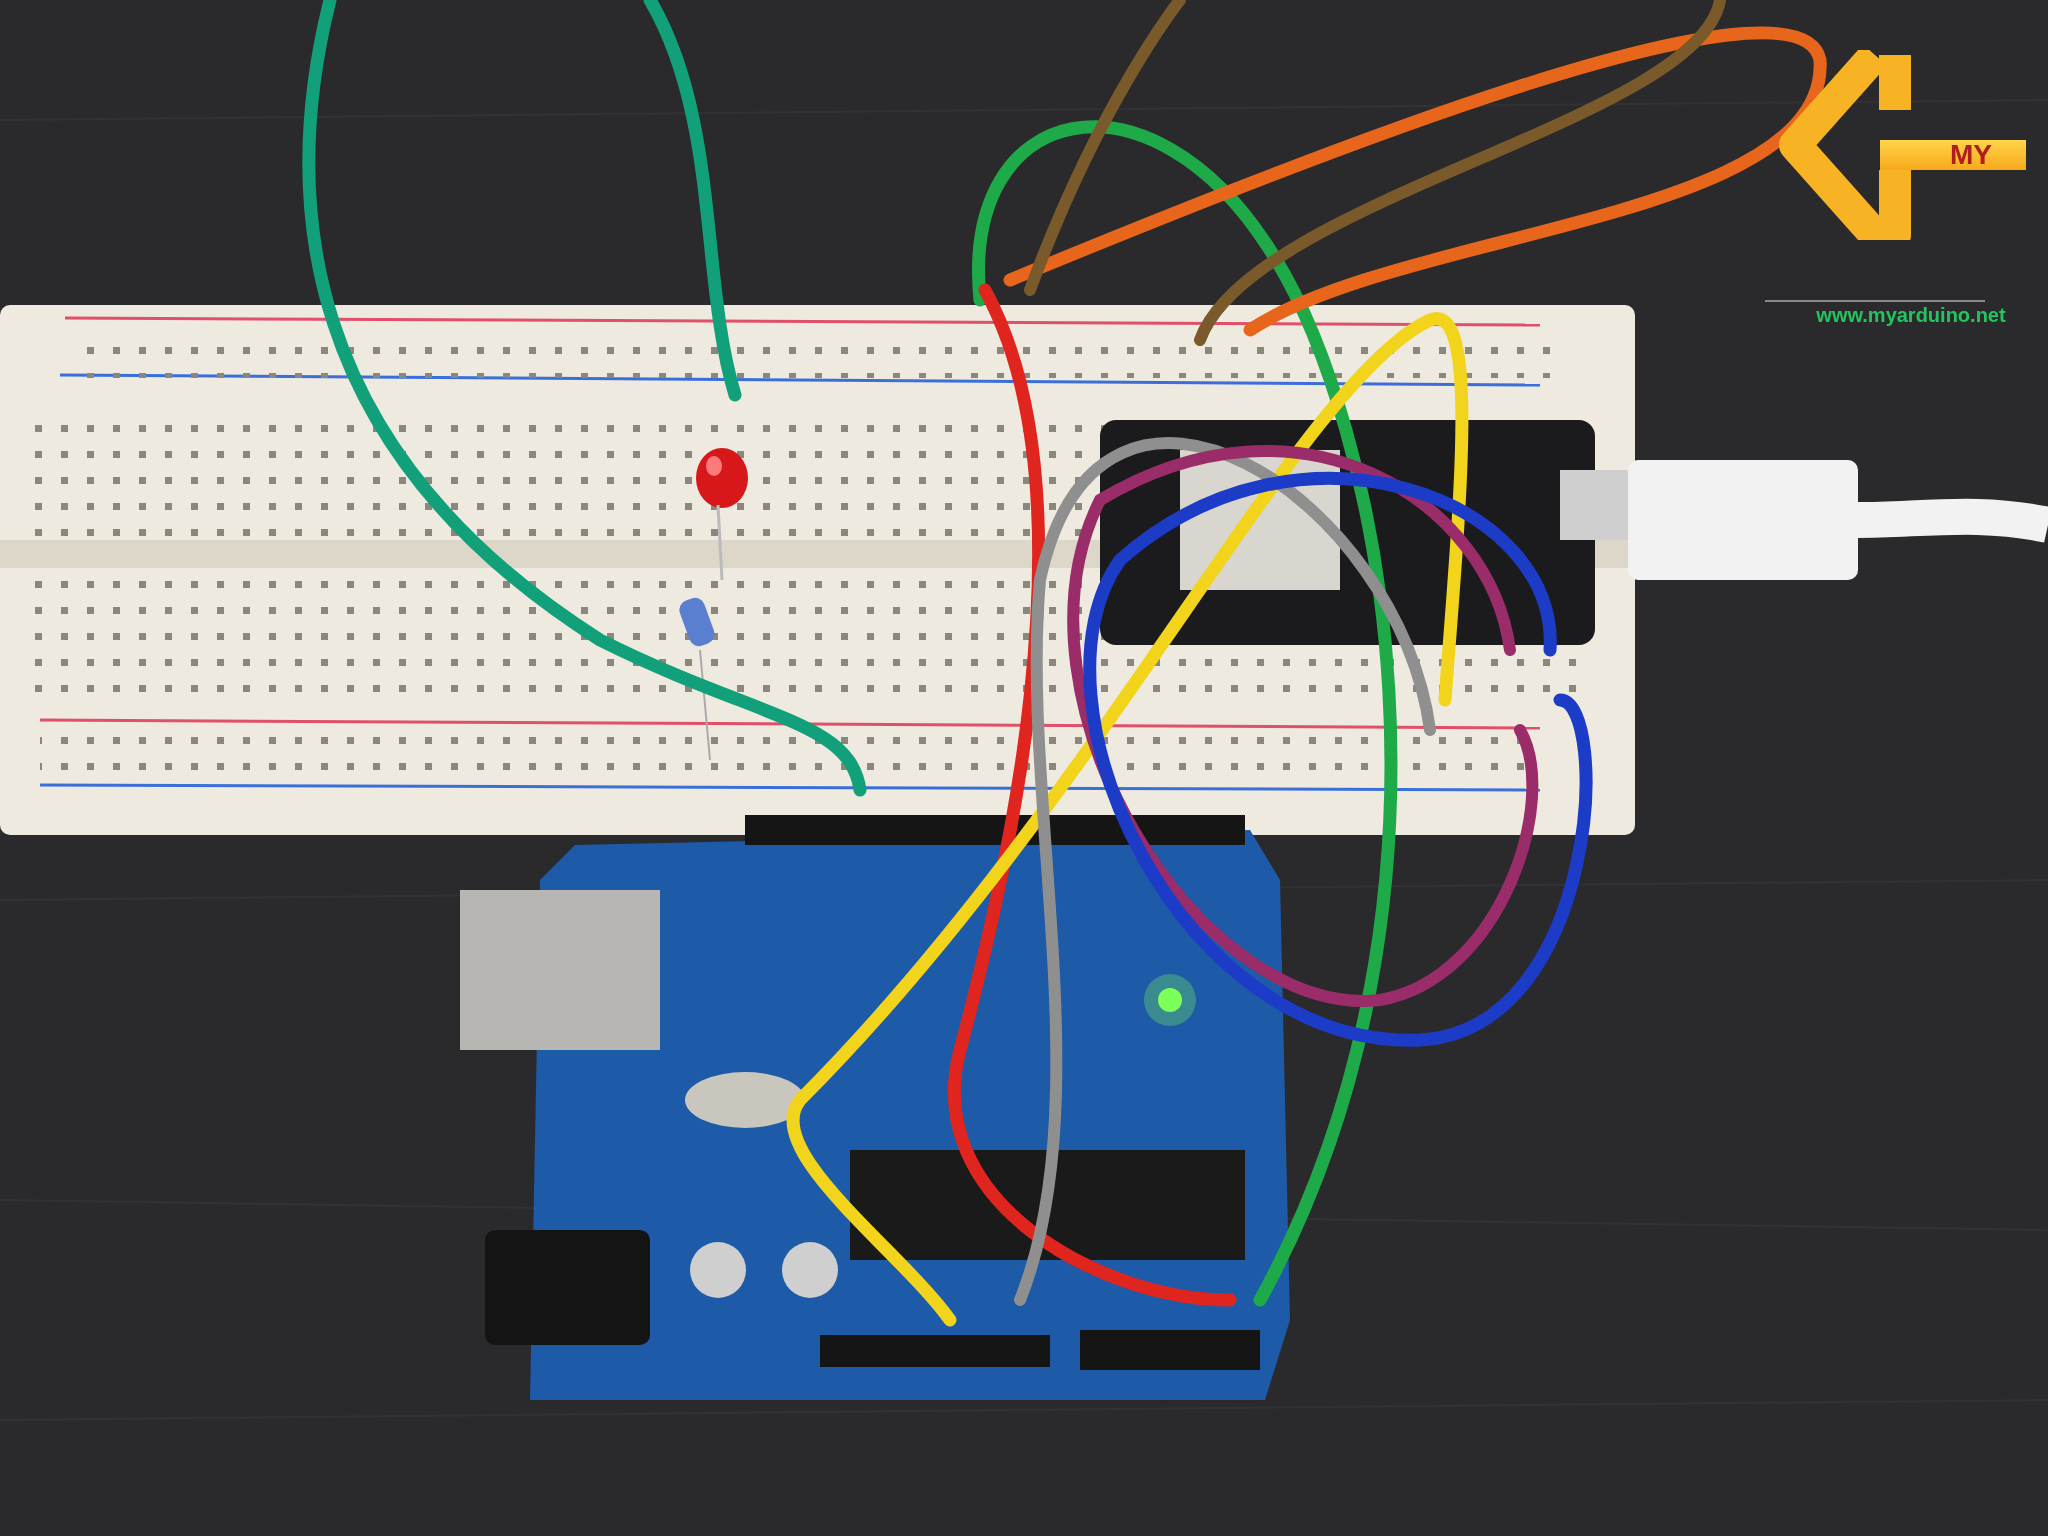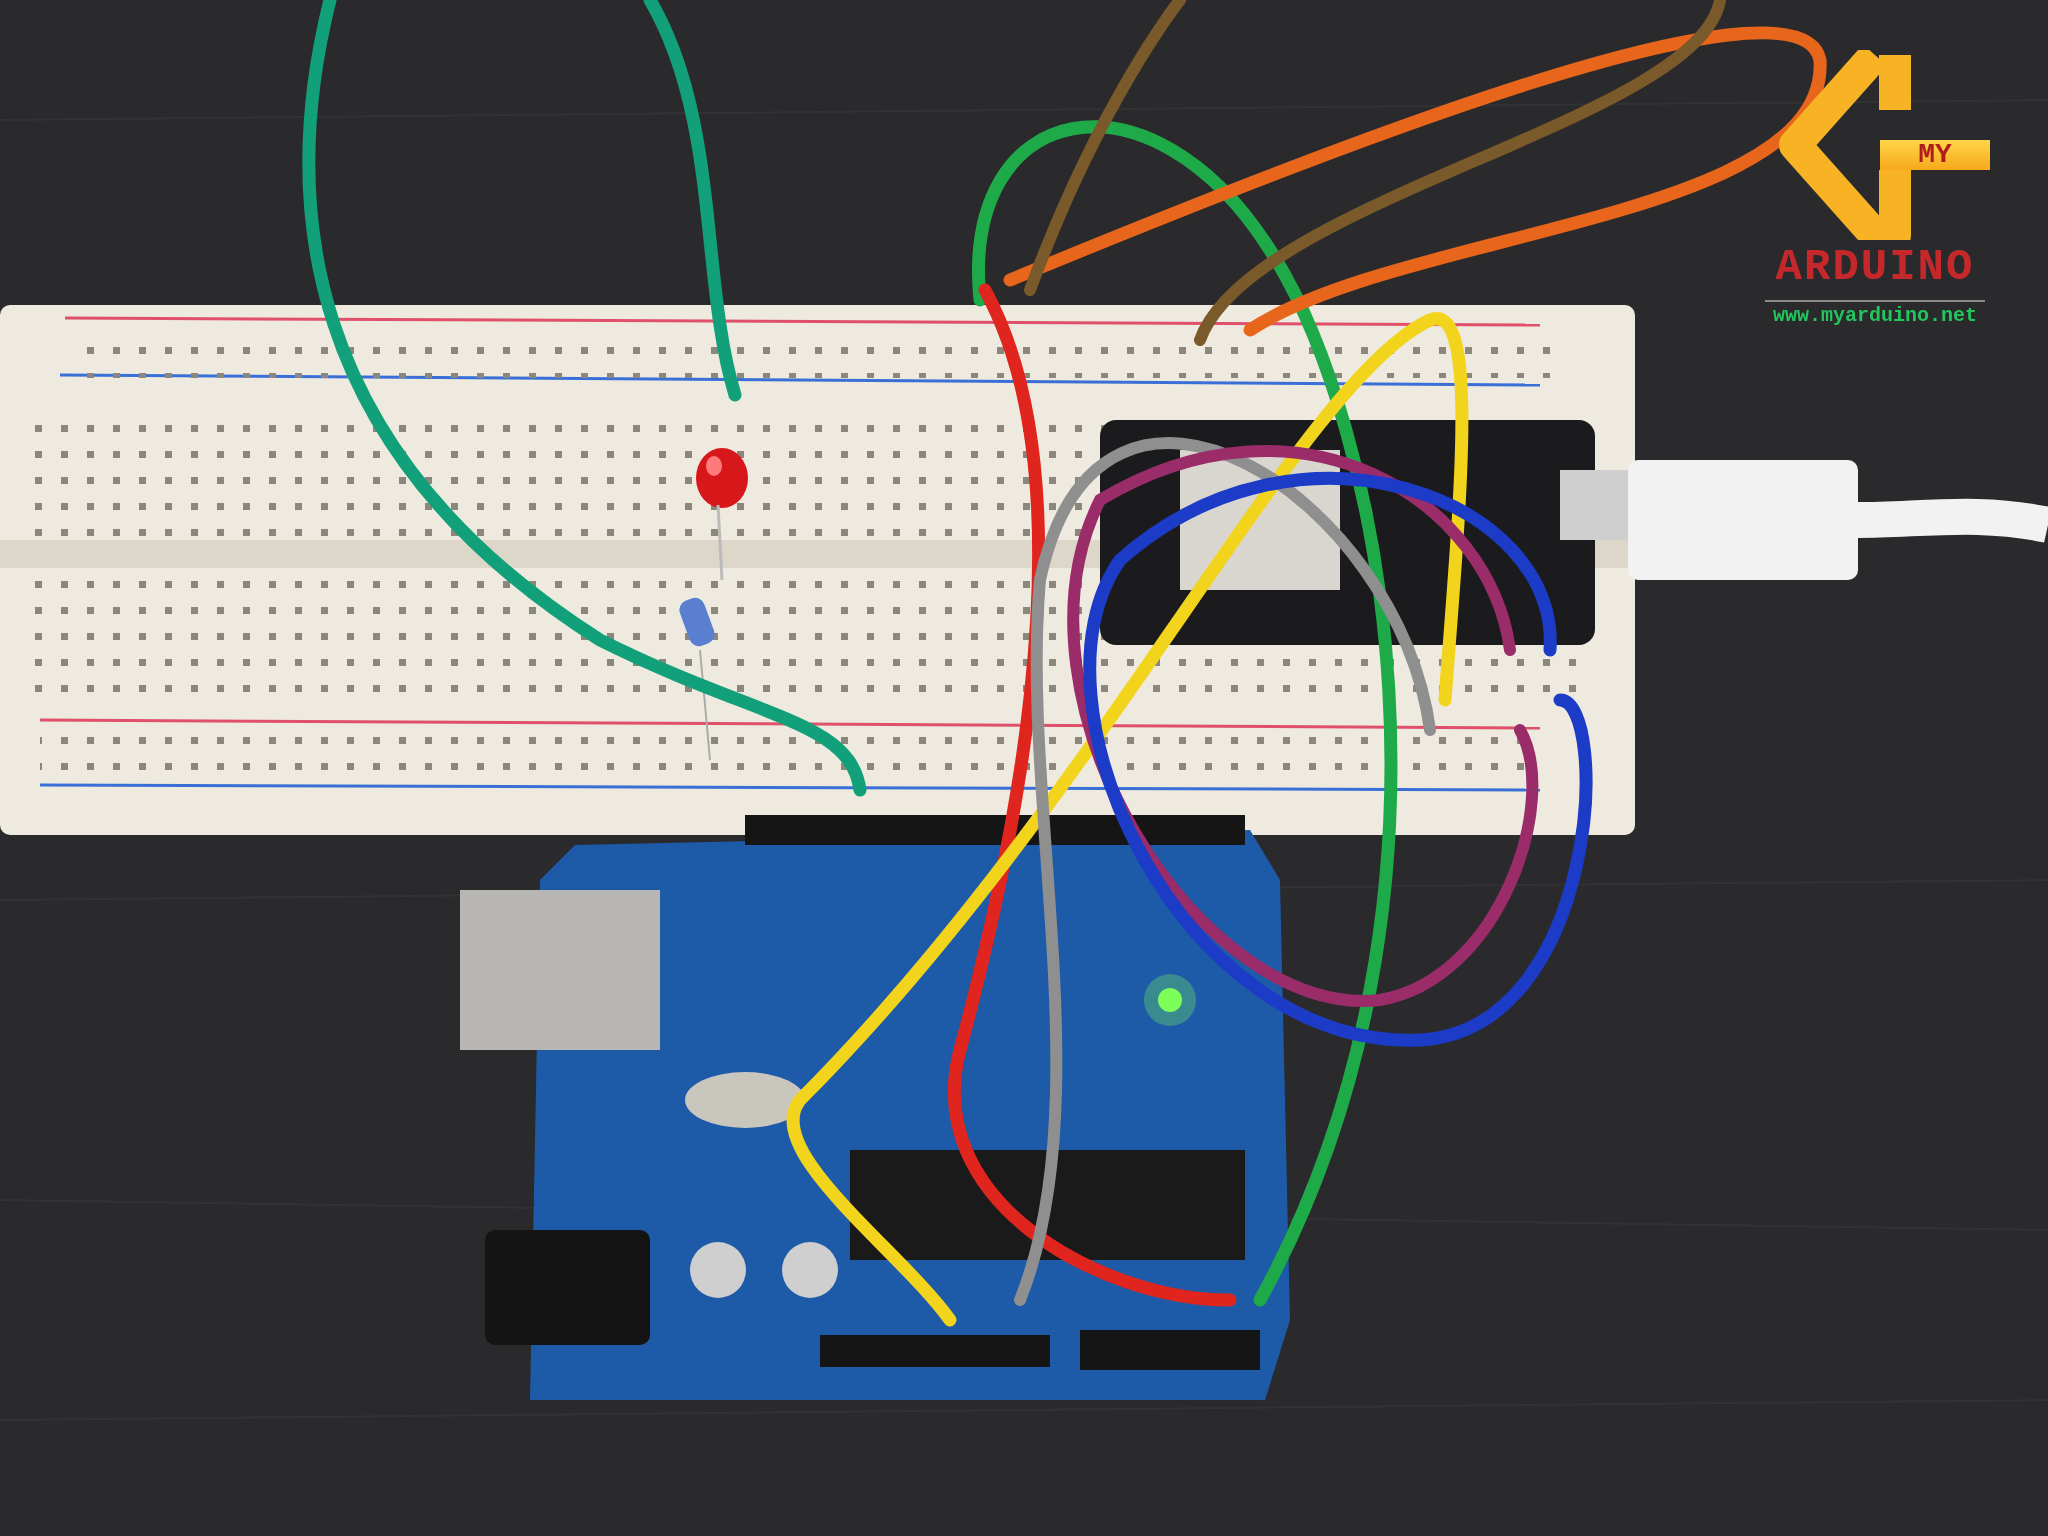--- a/index.html
+++ b/index.html
@@ -1,18 +1,18 @@
 <!DOCTYPE html>
 <html><head>
 <meta charset="utf-8">
 <style>
   html,body{margin:0;padding:0;}
   body{width:2048px;height:1536px;overflow:hidden;background:#2b2b2d;font-family:"Liberation Sans",sans-serif;position:relative;}
   .scene{position:absolute;left:0;top:0;width:2048px;height:1536px;}
-  .label-text{font-family:Liberation Mono, monospace;}
+  .label-text{font-family:Liberation Sans, sans-serif;padding-left:36px;}
   .logo{position:absolute;left:1745px;top:50px;width:260px;height:280px;}
   .logo-arduino{position:absolute;left:0;top:192px;width:260px;text-align:center;color:#c4282a;font-weight:bold;font-size:44px;letter-spacing:2px;}
   .logo-line{position:absolute;left:20px;top:250px;width:220px;height:2px;background:#8a8a8a;}
   .logo-url{position:absolute;left:0;top:254px;width:260px;text-align:center;color:#22c55e;font-weight:bold;font-size:20px;}
   .logo-my{position:absolute;left:135px;top:90px;width:110px;height:30px;background:linear-gradient(#ffd54a,#f7a81b);color:#b01d1d;font-weight:bold;font-size:28px;text-align:center;line-height:30px;}
 </style>
 </head>
 <body>
 
 <svg class="scene" viewBox="0 0 2048 1536" xmlns="http://www.w3.org/2000/svg">
@@ -90,16 +90,15 @@
     <path d="M1510 650 C1490 500 1300 380 1100 500 C1000 700 1200 1020 1380 1000 C1500 980 1560 800 1520 730" stroke="#9a2c6a" stroke-width="12"></path>
     <path d="M1550 650 C1560 500 1300 400 1120 560 C1020 700 1180 1050 1420 1040 C1600 1030 1610 700 1560 700" stroke="#1c3cc8" stroke-width="13"></path>
   </g>
 </svg>
 
 <div class="logo">
   <svg width="260" height="190" viewBox="0 0 260 190">
     <path d="M130 5 L50 95 L130 185 L150 185 L150 120 M150 5 L150 60" stroke="#f7b323" stroke-width="32" fill="none" stroke-linejoin="round"></path>
   </svg>
   <div class="logo-my label-text">MY</div>
-  <div class="logo-arduino label-text">ARDUINO</div>
   <div class="logo-line"></div>
   <div class="logo-url label-text">www.myarduino.net</div>
 </div>
 
 </body></html>

